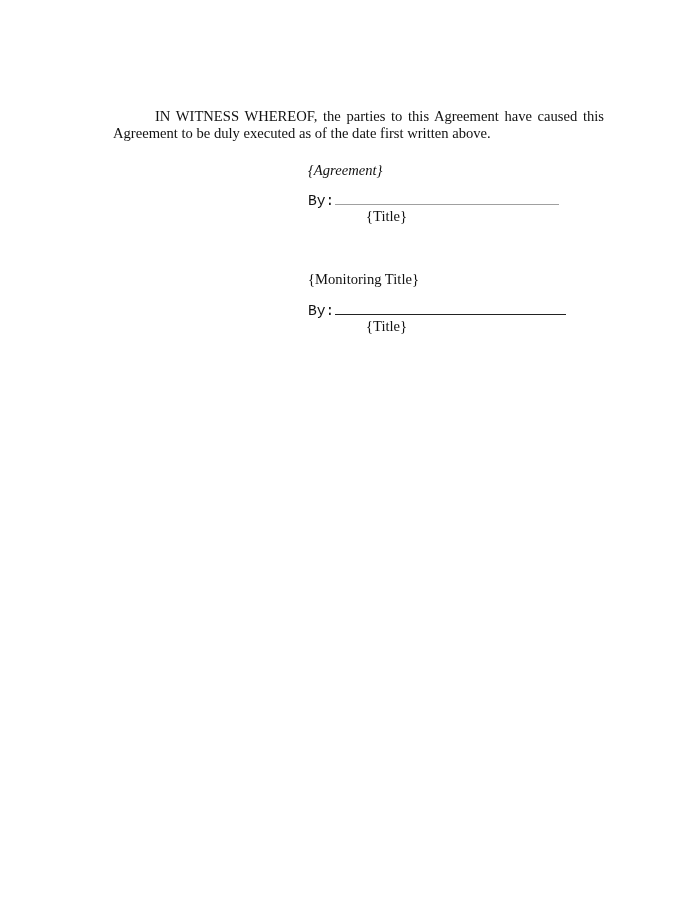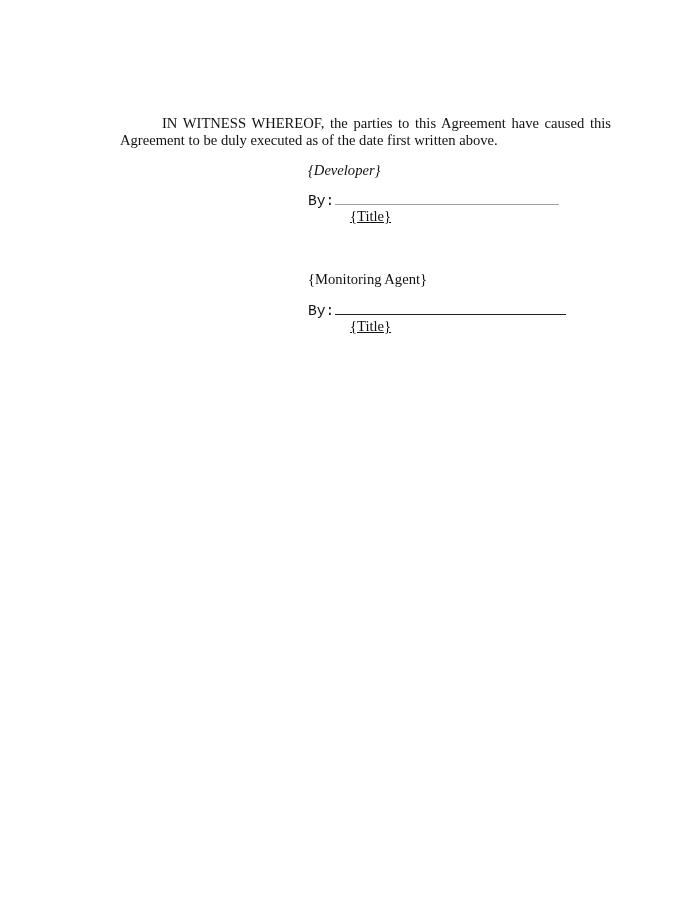--- a/index.html
+++ b/index.html
@@ -6,28 +6,28 @@
   body { width:696px; height:900px; position:relative; overflow:hidden;
          font-family:"Liberation Serif", serif; color:#111; font-size:14.6px; }
   .para { position:absolute; left:103px; top:98px; width:491px; line-height:17px;
           text-align:justify; text-align-last:left; }
   .para .indent { display:inline-block; width:42px; }
   .block { position:absolute; left:308px; }
   .italic { font-style:italic; }
   .by { position:absolute; left:308px; white-space:nowrap;font-family:Liberation Mono, monospace; }
   .line-gray { display:inline-block; width:224px; border-bottom:1px solid #a0a0a0; height:1px; vertical-align:baseline; margin-left:1px; }
   .line-dark { display:inline-block; width:231px; border-bottom:1px solid #222; height:1px; vertical-align:baseline; margin-left:1px; }
-  .title { position:absolute; left:350px;text-decoration:underline; }
+  .title { position:absolute; left:366px; }
 </style>
 </head>
 <body>
 
 <div>
-  <p class="para" style="margin:17px;"><span class="indent"></span><span>IN WITNESS WHEREOF, the parties to this Agreement have caused this Agreement to be duly executed as of the date first written above.</span></p>
+  <p class="para" style="margin:10px;"><span class="indent"></span><span>IN WITNESS WHEREOF, the parties to this Agreement have caused this Agreement to be duly executed as of the date first written above.</span></p>
 
-  <div class="block italic" style="top:162px;">{Developer}</div>
+  <div class="block italic" style="top:162px;">{Agreement}</div>
   <div class="by" style="top:193px;"><span>By:</span><span class="line-gray"></span></div>
   <div class="title" style="top:208px;">{Title}</div>
 
-  <div class="block" style="top:271px;">{Monitoring Agent}</div>
+  <div class="block" style="top:271px;">{Monitoring Title}</div>
   <div class="by" style="top:303px;"><span>By:</span><span class="line-dark"></span></div>
   <div class="title" style="top:318px;">{Title}</div>
 </div>
 
 </body></html>

